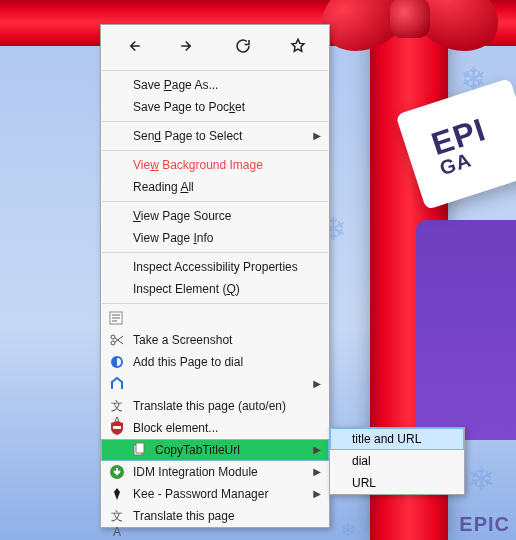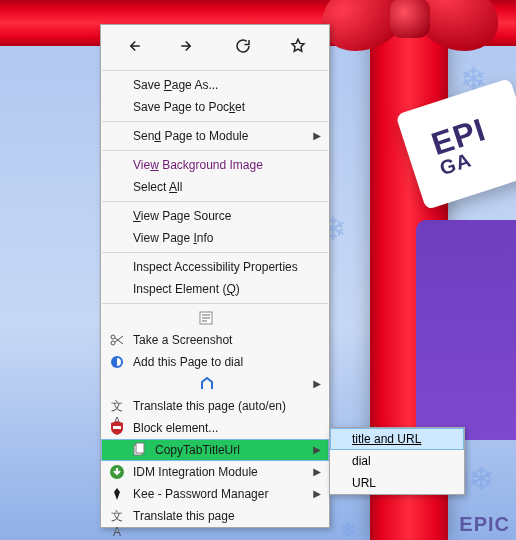--- a/index.html
+++ b/index.html
@@ -115,37 +115,36 @@
     color: #222;
   }
   .nav-btn svg { width: 18px; height: 18px; }
   .menu-item {
     display: flex;
     align-items: center;
     min-height: 22px;
     line-height: 22px;
     padding: 0 16px 0 0;
     position: relative;
-    justify-content: center;
   }
   .menu-item .icon-col {
     width: 32px;
     display: flex;
     align-items: center;
     justify-content: center;
     flex-shrink: 0;
   }
   .menu-item .icon-col svg, .menu-item .icon-col span {
     width: 16px; height: 16px;
   }
   .menu-item .label {
     flex: 1;
     white-space: nowrap;
   }
-  .menu-item.disabled .label { color: #701a75; }
+  .menu-item.disabled .label { color: #ef4444; }
   .menu-item .chev {
     position: absolute;
     right: 8px;
     top: 50%;
     transform: translateY(-50%);
     color: #444;
     font-size: 10px;
   }
   .menu-item.hovered {
     background: #22c55e;
@@ -172,21 +171,20 @@
   }
   .submenu .sub-item {
     padding: 0 10px 0 22px;
     min-height: 22px;
     line-height: 22px;
   }
   .submenu .sub-item.hovered {
     background: #cde8ff;
     outline: 1px solid #7ab9e8;
     outline-offset: -1px;
-    text-decoration: underline;
   }
 </style>
 </head>
 <body>
 
 <div class="bg">
   <div class="snowflake" style="left:320px; top:210px;">❄</div>
   <div class="snowflake" style="left:460px; top:60px;">❄</div>
   <div class="snowflake" style="left:468px; top:460px;">❄</div>
   <div class="snowflake" style="left:340px; top:518px; font-size:20px;">❄</div>
@@ -236,32 +234,32 @@
     <span class="label"><span>Save </span><span class="un">P</span><span>age As...</span></span>
   </div>
   <div class="menu-item">
     <span class="icon-col"></span>
     <span class="label"><span>Save Page to Poc</span><span class="un">k</span><span>et</span></span>
   </div>
   <div class="menu-sep"></div>
 
   <div class="menu-item">
     <span class="icon-col"></span>
-    <span class="label"><span>Sen</span><span class="un">d</span><span> Page to Module</span></span>
+    <span class="label"><span>Sen</span><span class="un">d</span><span> Page to Select</span></span>
     <span class="chev">▶</span>
   </div>
   <div class="menu-sep"></div>
 
   <div class="menu-item disabled">
     <span class="icon-col"></span>
     <span class="label"><span>Vie</span><span class="un">w</span><span> Background Image</span></span>
   </div>
   <div class="menu-item">
     <span class="icon-col"></span>
-    <span class="label"><span>Select </span><span class="un">A</span><span>ll</span></span>
+    <span class="label"><span>Reading </span><span class="un">A</span><span>ll</span></span>
   </div>
   <div class="menu-sep"></div>
 
   <div class="menu-item">
     <span class="icon-col"></span>
     <span class="label"><span></span><span class="un">V</span><span>iew Page Source</span></span>
   </div>
   <div class="menu-item">
     <span class="icon-col"></span>
     <span class="label"><span>View Page </span><span class="un">I</span><span>nfo</span></span>

